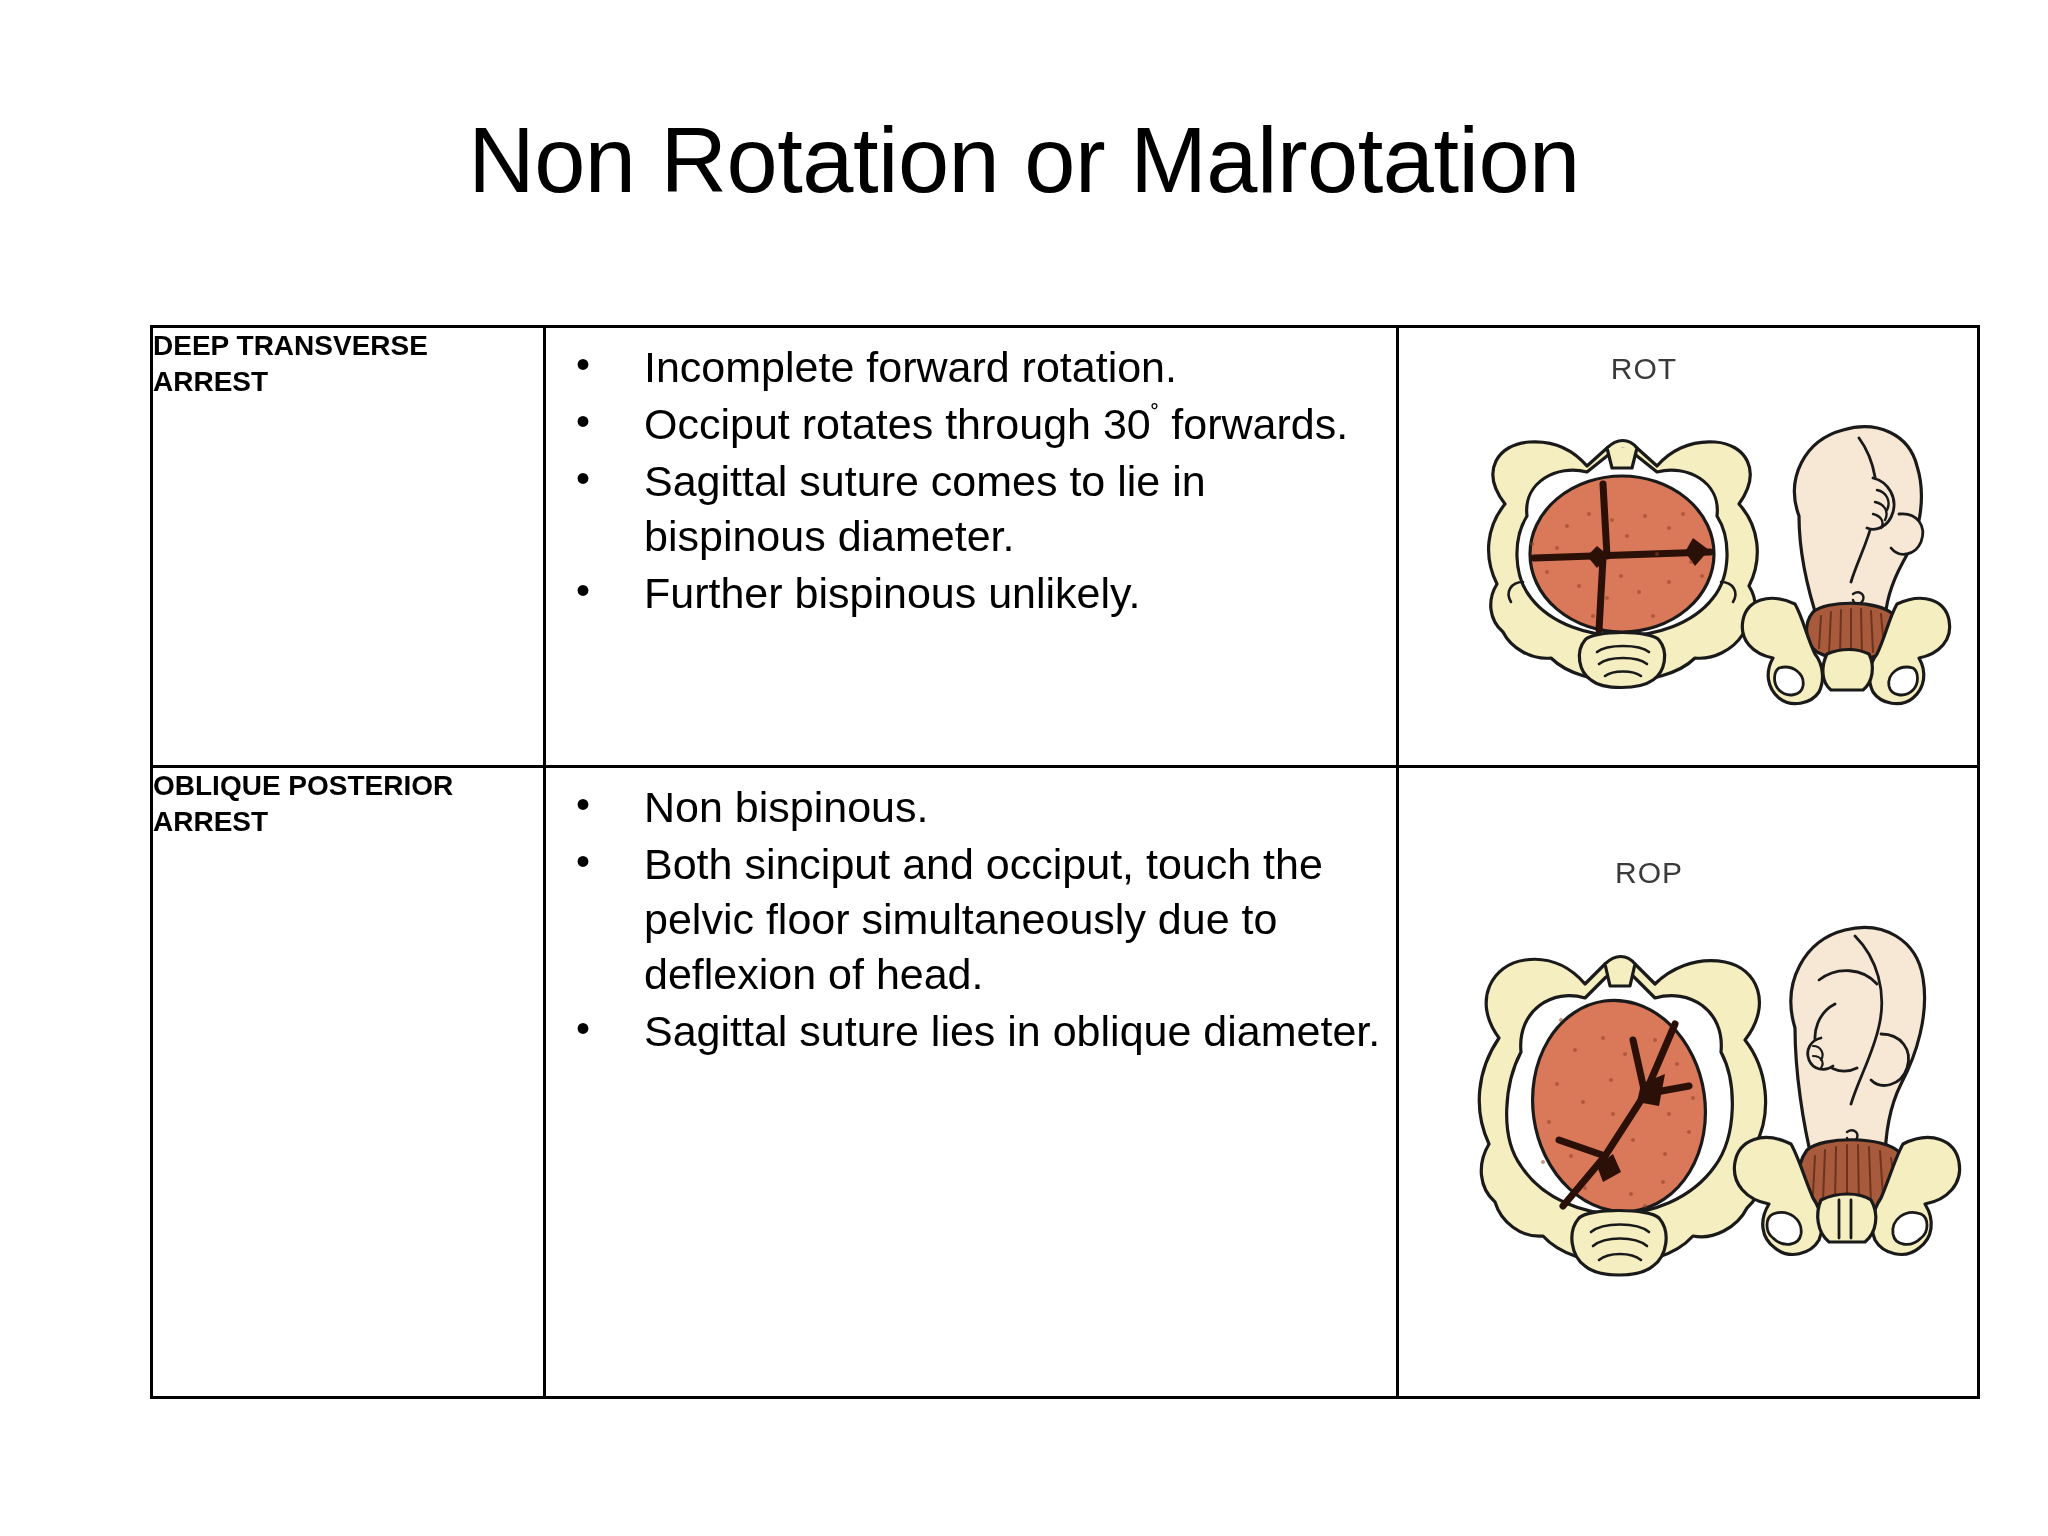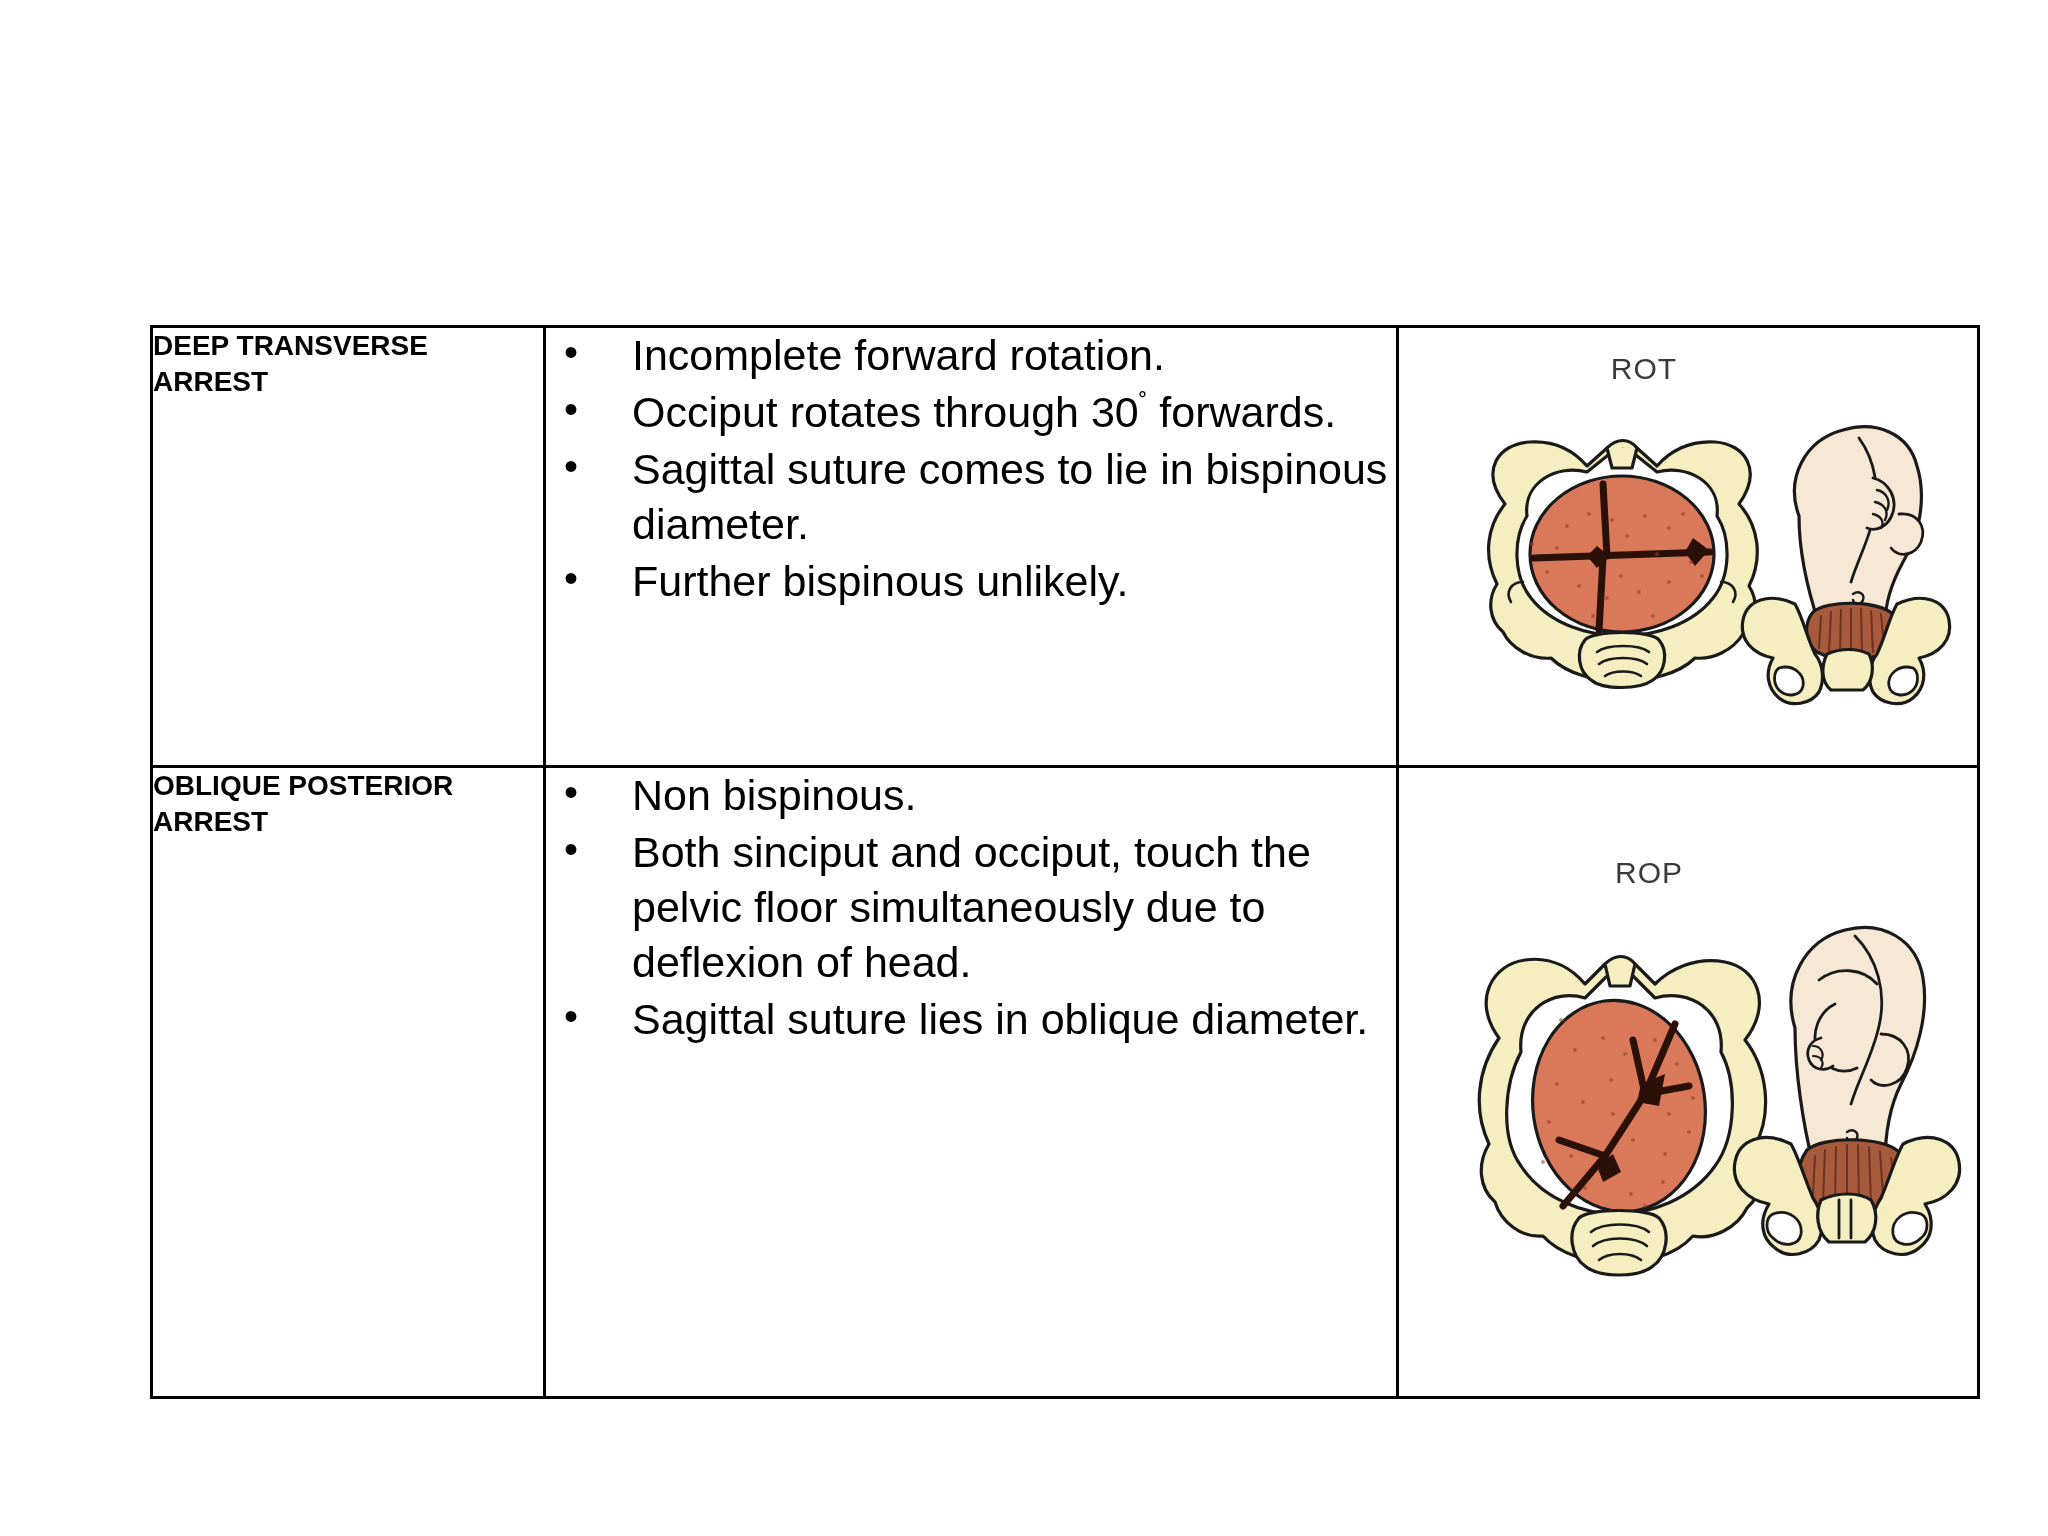--- a/index.html
+++ b/index.html
@@ -68,21 +68,21 @@
     font-weight: bold;
     line-height: 1.28;
     color: #000000;
   }
 
   .points-cell {
     padding: 14px 14px 10px 6px;
   }
   ul.points {
     list-style: none;
-    margin: 0;
+    margin: 12px;
     padding: 0;
   }
   ul.points li {
     position: relative;
     font-size: 43px;
     line-height: 1.28;
     padding-left: 86px;
     margin: 0 0 2px 0;
     color: #000000;
   }
@@ -125,20 +125,21 @@
   .fig-rop-label { top: 88px; text-indent: -110px; }
 
   .fig-rot-svg { position: absolute; left: 8px; top: 58px; }
   .fig-rop-svg { position: absolute; left: 8px; top: 120px; }
 </style>
 </head>
 <body>
 
 <div class="slide">
 
+  <div class="slide-title">Non Rotation or Malrotation</div>
 
   <table class="content-table">
     <tbody>
 
       <tr class="row-1">
 
         <td class="col-term term-cell">
           <div class="term-text">DEEP TRANSVERSE ARREST</div>
         </td>
 

